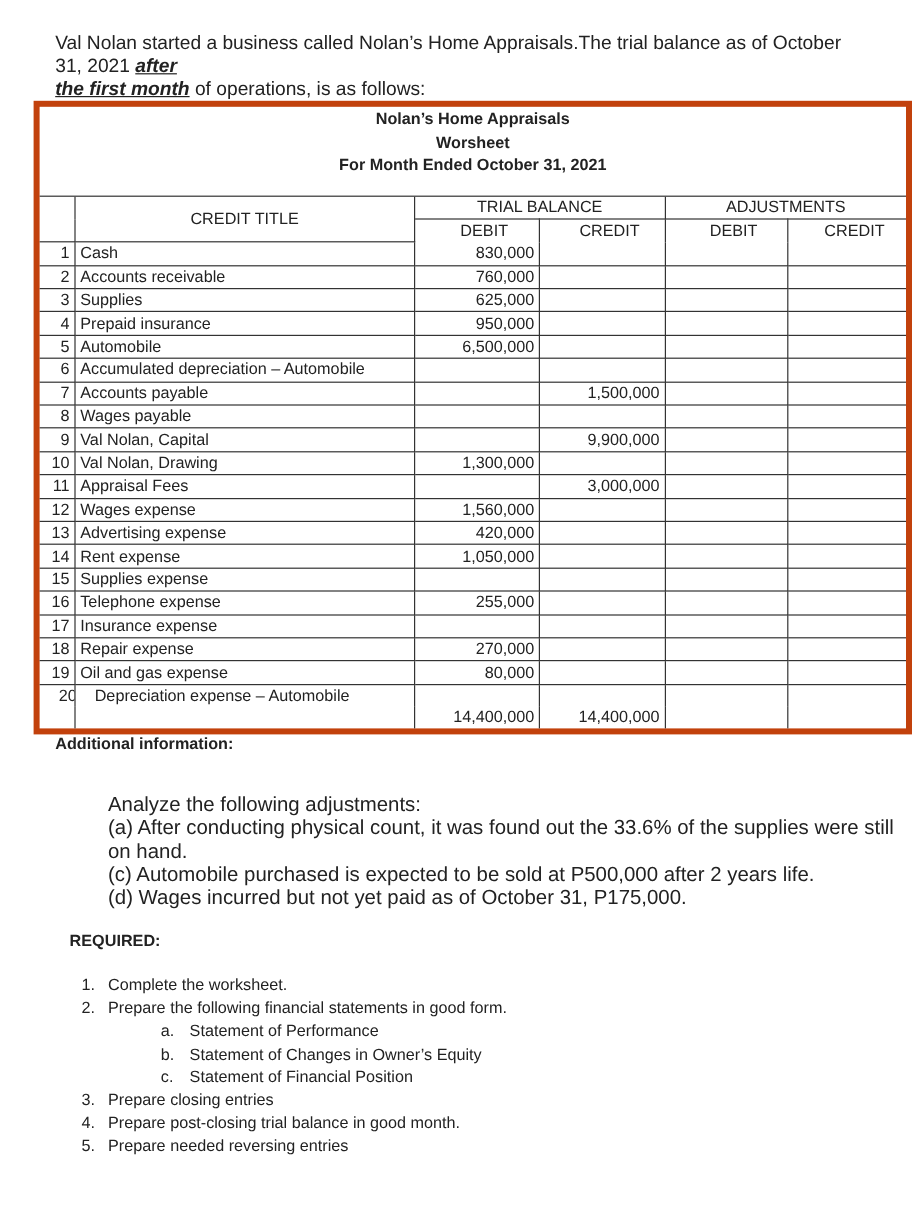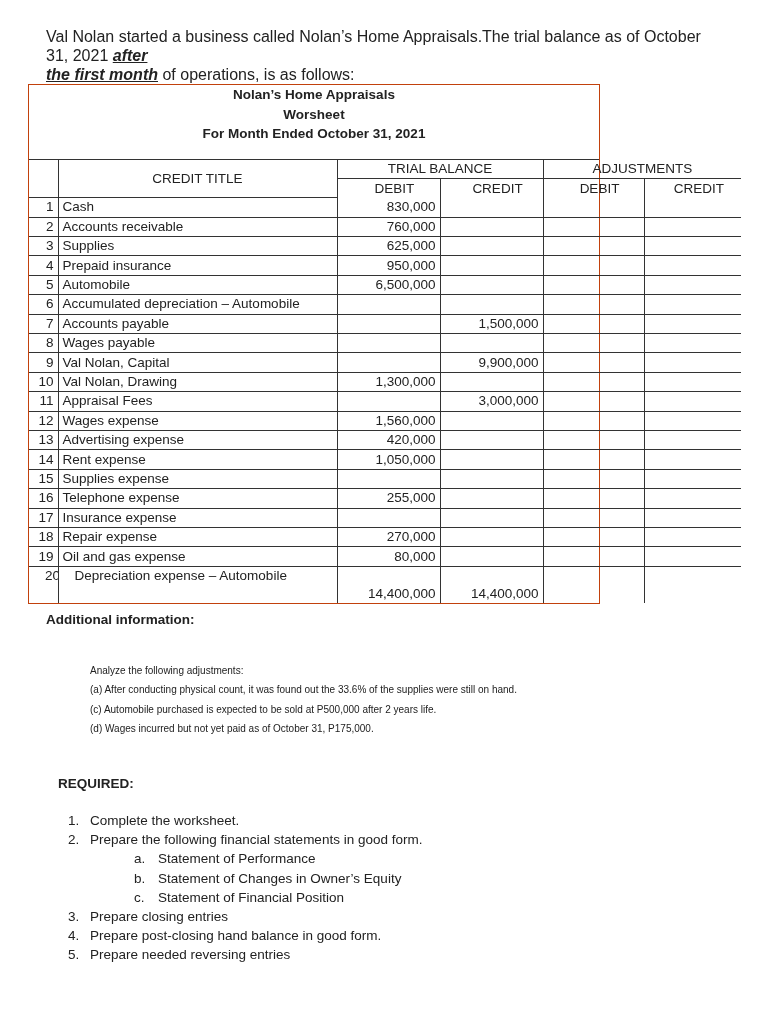--- a/index.html
+++ b/index.html
@@ -26,22 +26,22 @@
   }
   .intro .em {
     font-weight: bold;
     font-style: italic;
     text-decoration: underline;
   }
   .ws {
     position: absolute;
     left: 28px;
     top: 84px;
-    width: 572px;
-    border: 1px solid #c2410c;
+    width: 732px;
+    border: 5px solid #c2410c;
     box-sizing: border-box;
   }
   .ws-head {
     height: 75px;
     border-bottom: 1px solid #333;
     text-align: center;
     font-weight: bold;
     font-size: 13.5px;
     line-height: 19.5px;
     padding-top: 0px;
@@ -72,21 +72,21 @@
     position: absolute;
     left: 46px;
     font-weight: bold;
     font-size: 13.5px;
   }
   .adj-block {
     position: absolute;
     left: 90px;
     top: 661px;
     line-height: 19.3px;
-    font-size: 10px;
+    font-size: 17px;
   }
   .req-list {
     position: absolute;
     left: 68px;
     top: 811px;
     font-size: 13.5px;
     line-height: 19.2px;
   }
   .req-item { display: flex; }
   .req-item .n { width: 22px; }
@@ -335,19 +335,19 @@
   <div class="sub-item">
     <span class="n">c.</span>
     <span>Statement of Financial Position</span>
   </div>
   <div class="req-item">
     <span class="n">3.</span>
     <span>Prepare closing entries</span>
   </div>
   <div class="req-item">
     <span class="n">4.</span>
-    <span>Prepare post-closing hand balance in good form.</span>
+    <span>Prepare post-closing trial balance in good month.</span>
   </div>
   <div class="req-item">
     <span class="n">5.</span>
     <span>Prepare needed reversing entries</span>
   </div>
 </div>
 
 </body></html>

